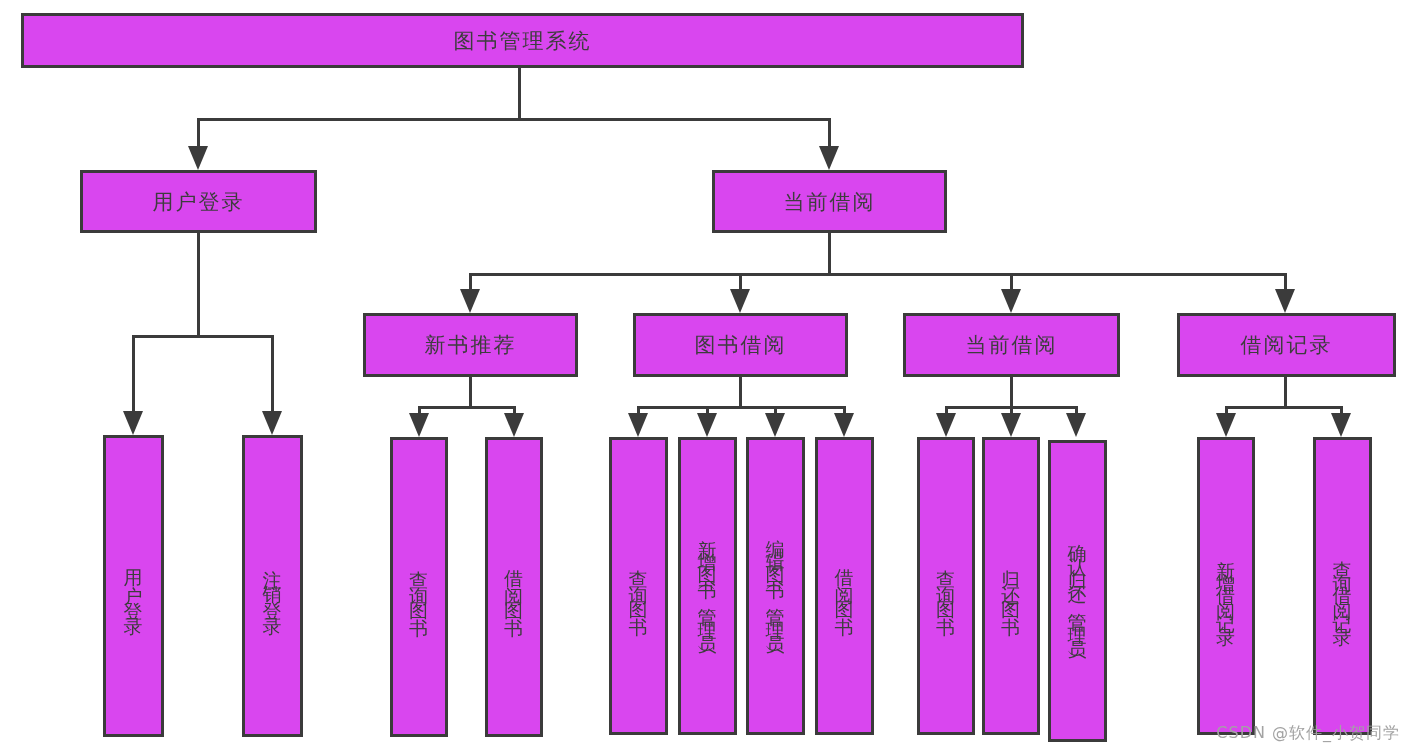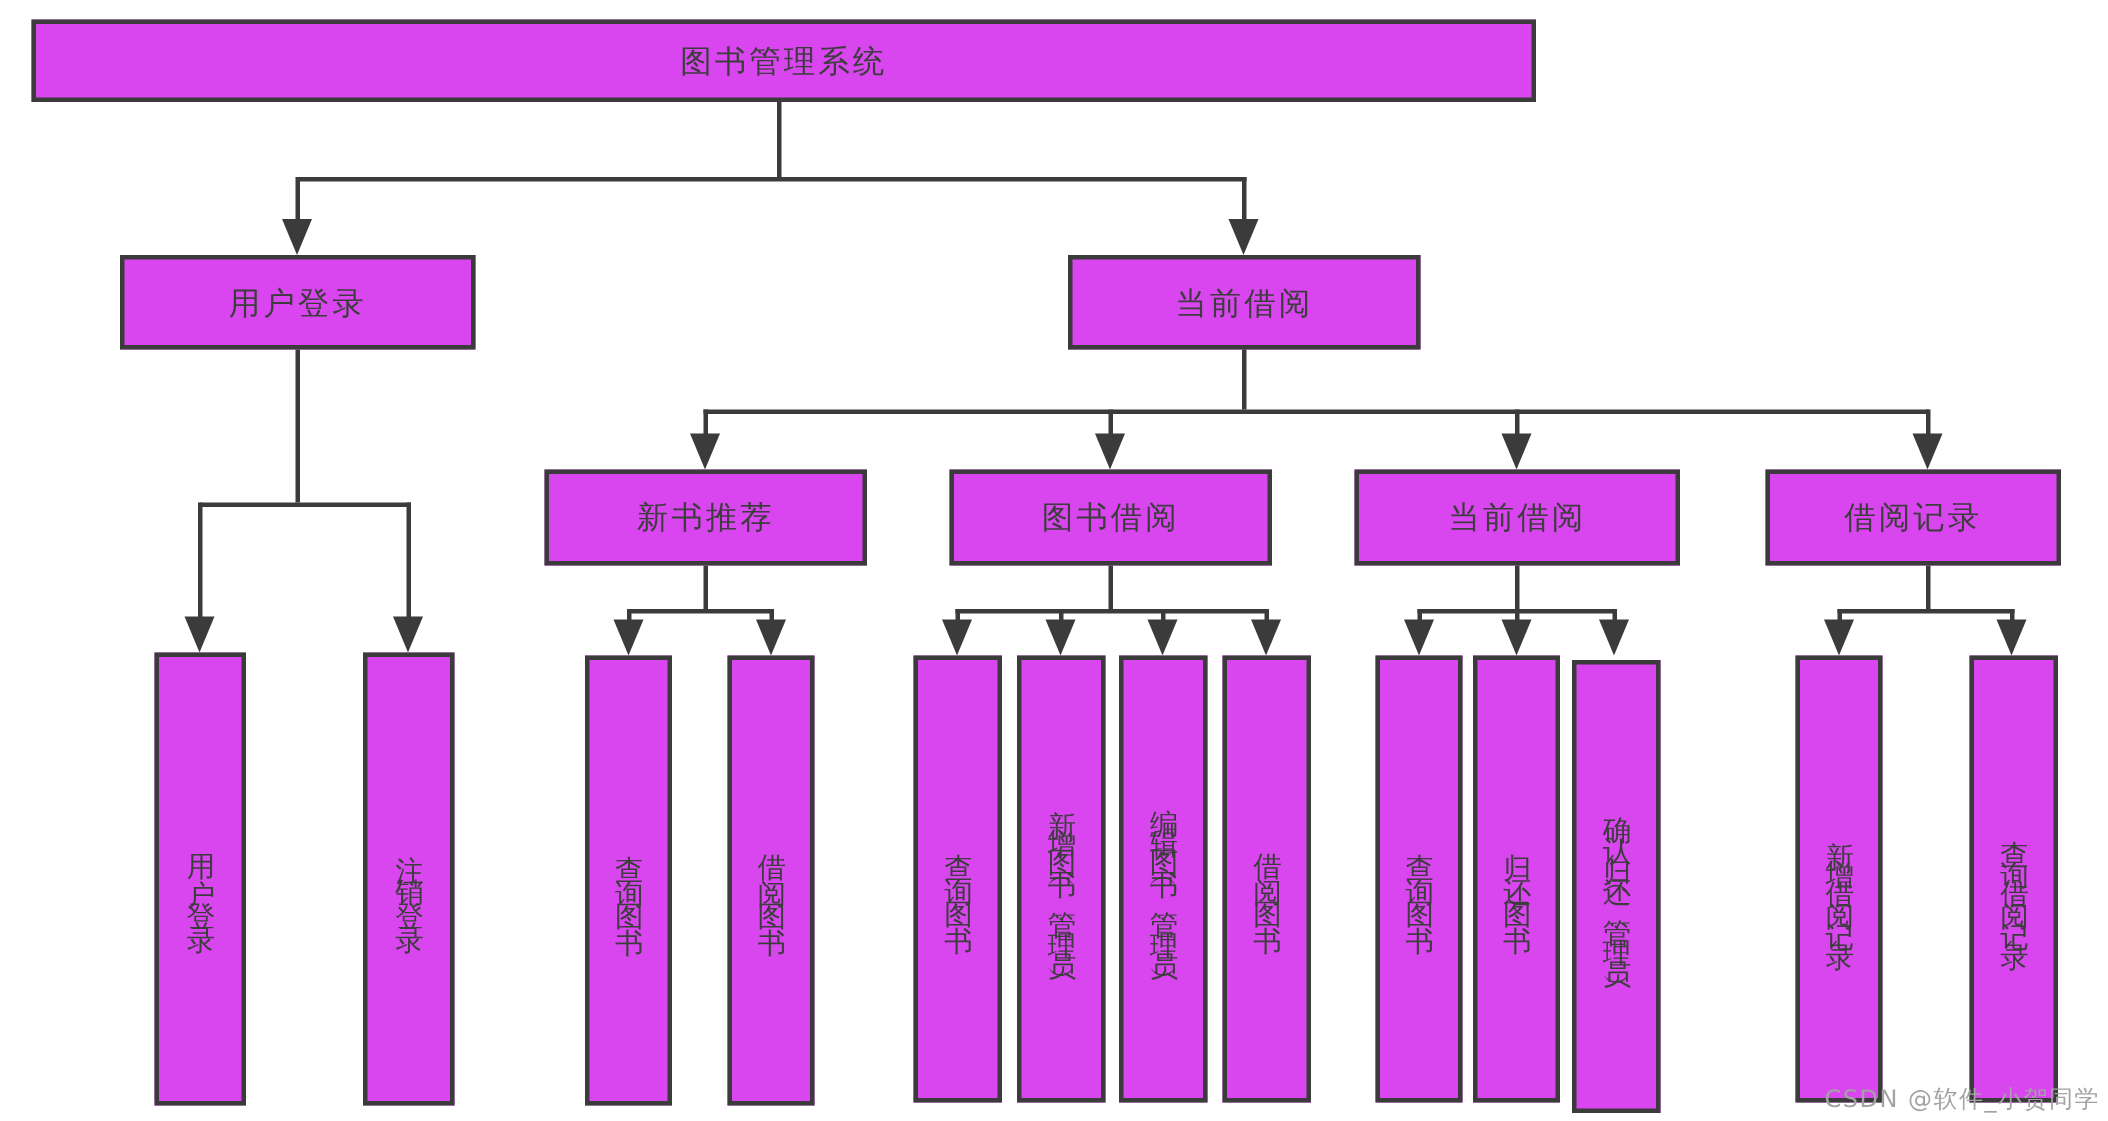--- a/index.html
+++ b/index.html
@@ -106,21 +106,21 @@
 
   <div class="box hbox" style="left:633px;top:313px;width:215px;height:64px">
     <span>图书借阅</span>
   </div>
   <div class="box hbox" style="left:363px;top:313px;width:215px;height:64px">
     <span>新书推荐</span>
   </div>
   <div class="box hbox" style="left:903px;top:313px;width:217px;height:64px">
     <span>当前借阅</span>
   </div>
-  <div class="box hbox" style="left:1177px;top:313px;width:197px;height:64px">
+  <div class="box hbox" style="left:1177px;top:313px;width:219px;height:64px">
     <span>借阅记录</span>
   </div>
 
   <div class="vl" style="left:469px;top:377px;height:31px"></div>
   <div class="hl" style="left:418px;top:406px;width:98px"></div>
   <div class="vl" style="left:418px;top:406px;height:9px"></div>
   <div class="arr" style="left:409px;top:413px"></div>
   <div class="vl" style="left:513px;top:406px;height:9px"></div>
   <div class="arr" style="left:504px;top:413px"></div>
 

